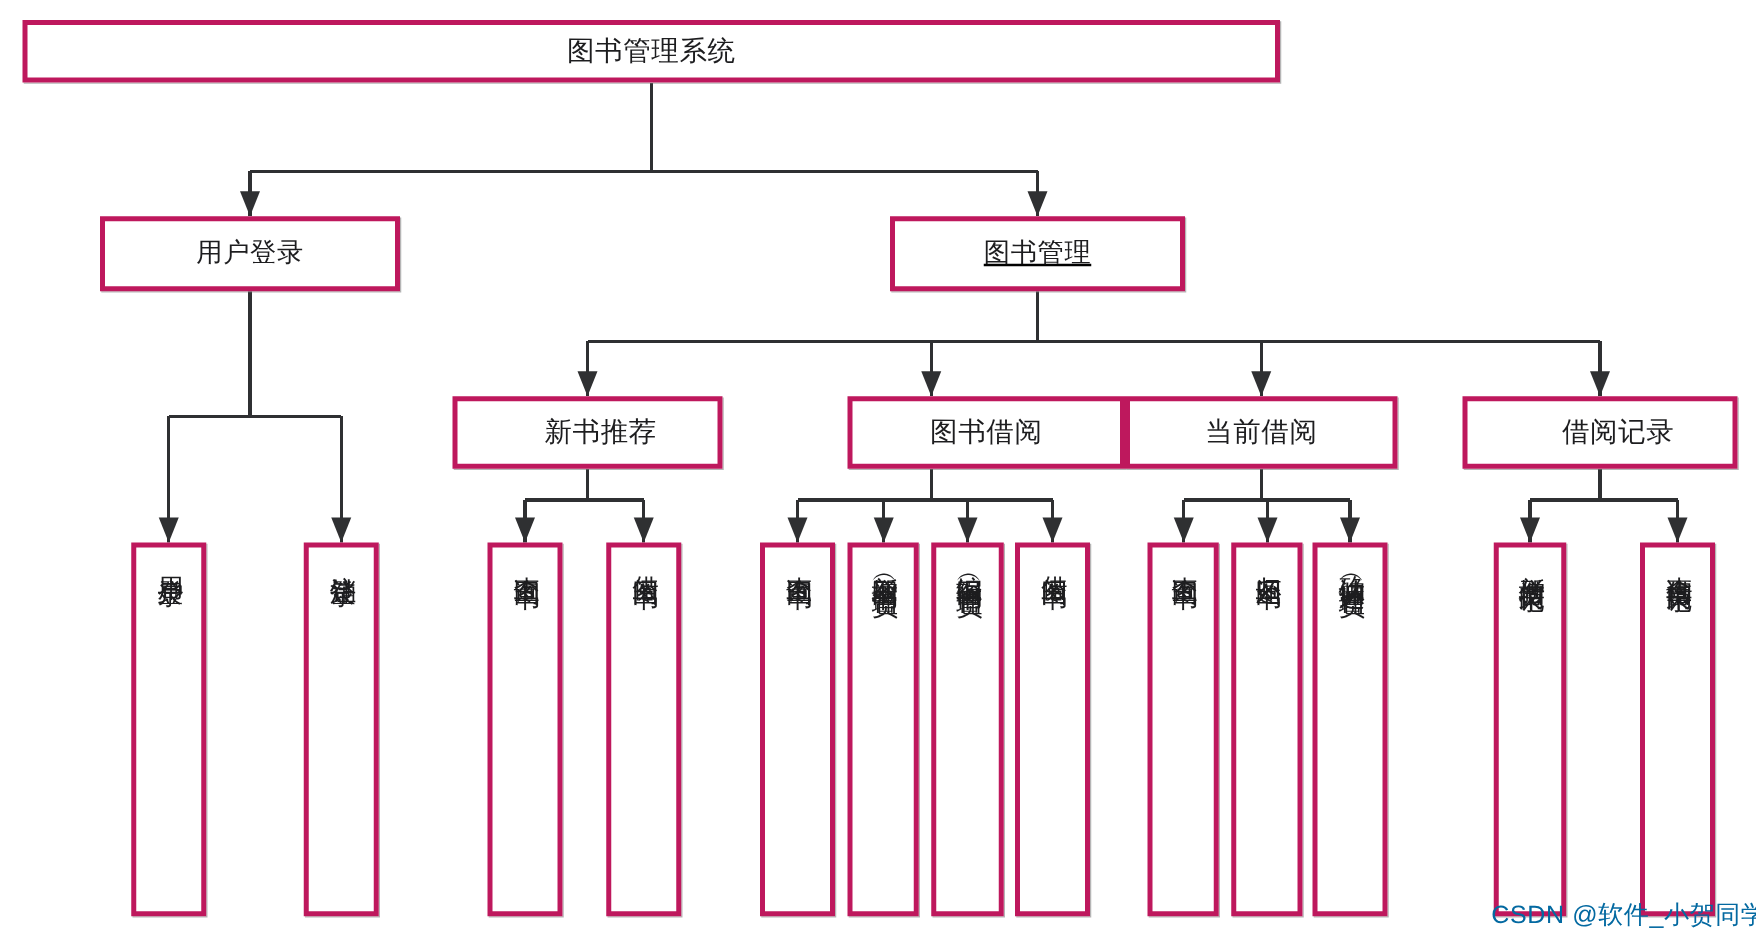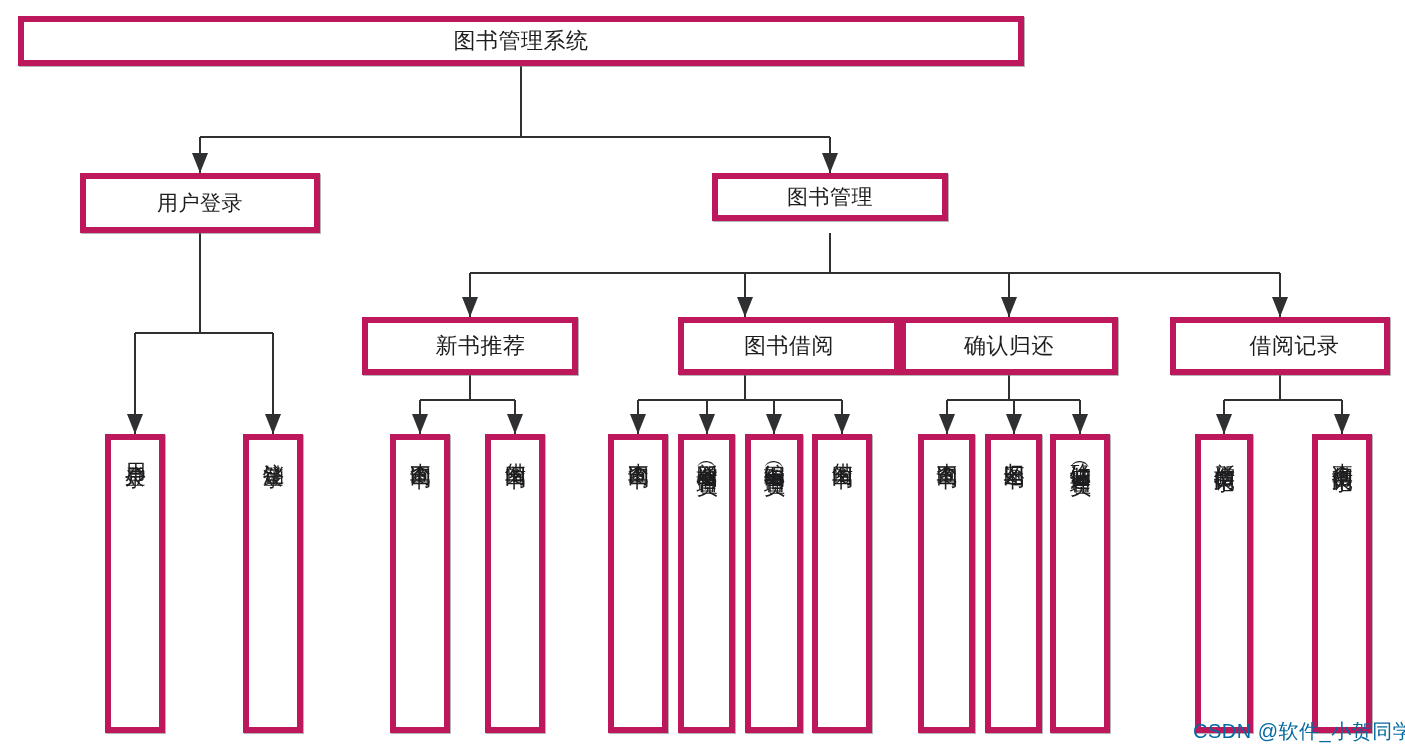--- a/index.html
+++ b/index.html
@@ -22,21 +22,21 @@
     left: 0;
     top: 0;
     width: 1405px;
     height: 747px;
     pointer-events: none;
   }
   .node {
     position: absolute;
     box-sizing: border-box;
     background: #ffffff;
-    border: 6px solid #be185d;
+    border: 4px solid #be185d;
     display: flex;
     align-items: center;
     justify-content: center;
     box-shadow: 1px 1px 0 rgba(120,120,120,0.55);
   }
   .node .label {
     font-size: 21px;
     color: #1d1d1f;
     line-height: 1.18;
     text-align: center;
@@ -126,31 +126,31 @@
       <line x1="1342" y1="400" x2="1342" y2="434" stroke="#2f3032" stroke-width="2.6" shape-rendering="crispEdges"></line>
       <polygon points="1334,414 1350,414 1342,434" fill="#2f3032"></polygon>
     </svg>
   <div id="nodes">
       <div class="node  root" style="left: 18px; top: 16px; width: 1006px; height: 50px;">
         <span class="label">图书管理系统</span>
       </div>
       <div class="node " style="left: 80px; top: 173px; width: 240px; height: 60px;">
         <span class="label">用户登录</span>
       </div>
-      <div class="node " style="left: 712px; top: 173px; width: 236px; height: 48px;">
+      <div class="node " style="left: 712px; top: 173px; width: 236px; height: 60px; text-decoration: underline;">
         <span class="label">图书管理</span>
       </div>
       <div class="node  level2" style="left: 362px; top: 317px; width: 216px; height: 58px; padding-left: 21px;">
         <span class="label">新书推荐</span>
       </div>
       <div class="node  level2" style="left: 634px; top: 317px; width: 222px; height: 58px; margin-left: 44px;">
         <span class="label">图书借阅</span>
       </div>
       <div class="node  level2" style="left: 900px; top: 317px; width: 218px; height: 58px;">
-        <span class="label">确认归还</span>
+        <span class="label">当前借阅</span>
       </div>
       <div class="node  level2" style="left: 1170px; top: 317px; width: 220px; height: 58px; padding-left: 29px;">
         <span class="label">借阅记录</span>
       </div>
       <div class="node vertical" style="left: 105px; top: 434px; width: 60px; height: 299px;">
         <span class="label">用户登录</span>
       </div>
       <div class="node vertical" style="left: 243px; top: 434px; width: 60px; height: 299px;">
         <span class="label">注销登录</span>
       </div>

